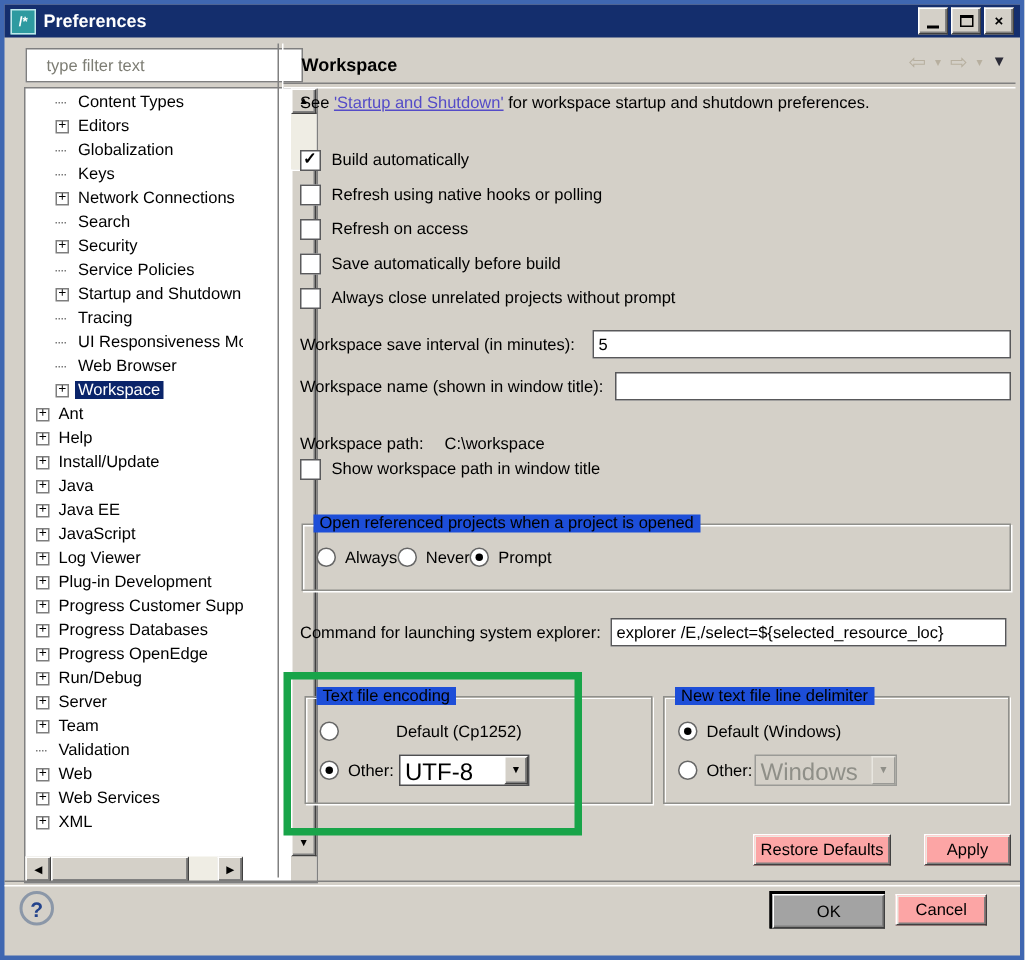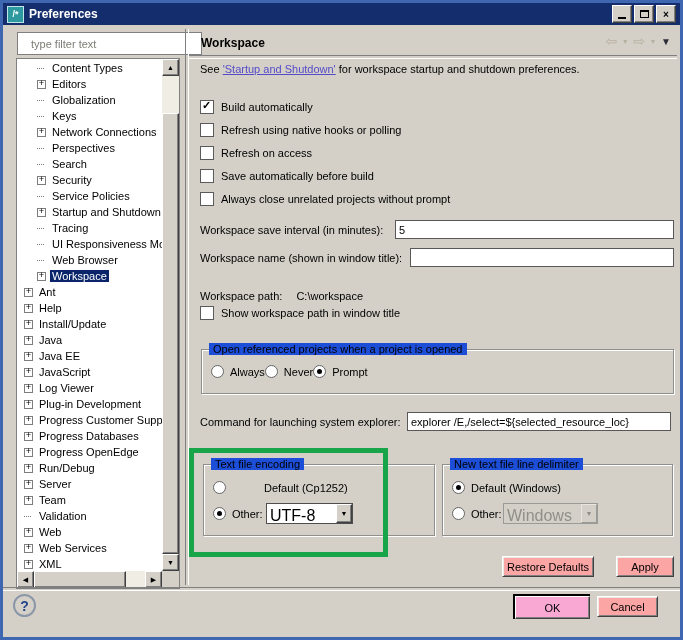--- a/index.html
+++ b/index.html
@@ -14,21 +14,21 @@
   .wtitle{color:#fff;font-size:12px;font-weight:bold;flex:1;}
   .winbtn{width:18px;height:16px;background:#d4d0c8;margin-left:2px;position:relative;
     border:1px solid;border-color:#fff #404040 #404040 #fff;box-shadow:inset -1px -1px 0 #808080;
     display:flex;align-items:center;justify-content:center;font-size:10px;font-weight:bold;color:#000;}
   .glyph-min{display:block;width:8px;height:2px;background:#000;margin-top:8px;}
   .glyph-max{display:block;width:9px;height:8px;border:1px solid #000;border-top-width:2px;box-sizing:border-box;}
   
   .filter{position:absolute;left:17px;top:32px;width:157px;height:19px;background:#fff;
     border:1px solid #7f7f7f;font-family:"Liberation Sans",sans-serif;font-size:11px;padding:1px 13px;color:#000;}
   .filter::placeholder{color:#7d7d74;opacity:1;}
-  .treewrap{position:absolute;left:16px;top:58px;width:164px;height:531px;background:#fff;
+  .treewrap{position:absolute;left:16px;top:58px;width:196px;height:531px;background:#fff;
     border:1px solid #808080;box-sizing:border-box;}
   #tree-items{position:absolute;left:0;top:1px;width:145px;height:512px;overflow:hidden;}
   .titem{height:16px;display:flex;align-items:center;white-space:nowrap;overflow:hidden;cursor:default;}
   .titem.lvl1{padding-left:7px;}
   .titem.lvl2{padding-left:20px;}
   .plusbox{width:9px;height:9px;box-sizing:border-box;border:1px solid #7e7e7e;background:#fff;
     font-size:9px;line-height:7px;text-align:center;margin-right:4px;flex:none;font-family:"Liberation Mono",monospace;}
   .leafdash{width:7px;height:0;border-top:1px dotted #7a7a7a;margin-right:6px;flex:none;}
   .tlabel{padding:0 2px;}
   .titem.selected .tlabel{background:#0a246a;color:#fff;}
@@ -62,21 +62,21 @@
   .rad{width:11px;height:11px;border-radius:50%;background:#fff;border:1px solid #666;
     margin-right:6px;position:relative;flex:none;}
   .rad.sel::after{content:"";position:absolute;left:3px;top:3px;width:5px;height:5px;border-radius:50%;background:#000;}
   .radrow{display:flex;align-items:center;height:13px;}
   .group{position:absolute;border:1px solid #8f8f8b;box-shadow:inset 1px 1px 0 #fff,1px 1px 0 #fff;box-sizing:border-box;}
   .gtitle{position:absolute;top:-7px;left:7px;background:#1d4ed8;padding:0 4px;white-space:nowrap;}
   .btn{position:absolute;background:#fca5a5;border:1px solid;border-color:#fff #404040 #404040 #fff;
     box-shadow:inset 1px 1px 0 #ece9e2,inset -1px -1px 0 #808080;
     display:flex;align-items:center;justify-content:center;font-size:11px;box-sizing:border-box;cursor:default;}
   .okbtn{border:1px solid #000;padding:1px;background:#000;}
-  .okbtn .inner{width:100%;height:100%;background:#f9a8d4;border:1px solid;border-color:#fff #404040 #404040 #fff;
+  .okbtn .inner{width:100%;height:100%;background:#a3a3a3;border:1px solid;border-color:#fff #404040 #404040 #fff;
     box-shadow:inset -1px -1px 0 #808080;display:flex;align-items:center;justify-content:center;}
   .combo{position:absolute;display:flex;background:#fff;border:1px solid #4e4e50;box-sizing:border-box;height:21px;}
   .combo-val{flex:1;padding:3px 3px;font-size:16px;overflow:hidden;white-space:nowrap;}
   .combo-btn{width:16px;background:#d4d0c8;border:1px solid;border-color:#fff #404040 #404040 #fff;
     box-shadow:inset -1px -1px 0 #808080;display:flex;align-items:center;justify-content:center;font-size:7px;box-sizing:border-box;}
   .combo.disabled{background:#d4d0c8;border-color:#9a9a96;}
   .combo.disabled .combo-val{color:#8f8f88;}
   .combo.disabled .combo-btn{color:#8f8f88;border-color:#e8e6e0 #9a9a96 #9a9a96 #e8e6e0;box-shadow:none;}
   .greenbox{position:absolute;left:189px;top:448px;width:199px;height:109px;border:5px solid #18a449;
     box-sizing:border-box;pointer-events:none;z-index:50;}
@@ -122,24 +122,20 @@
         <div class="titem lvl2">
           <span class="leafdash"></span>
           <span class="tlabel">Keys</span>
         </div>
         <div class="titem lvl2">
           <span class="plusbox">+</span>
           <span class="tlabel">Network Connections</span>
         </div>
         <div class="titem lvl2">
           <span class="leafdash"></span>
-          <span class="tlabel">Perspectives</span>
-        </div>
-        <div class="titem lvl2">
-          <span class="leafdash"></span>
           <span class="tlabel">Search</span>
         </div>
         <div class="titem lvl2">
           <span class="plusbox">+</span>
           <span class="tlabel">Security</span>
         </div>
         <div class="titem lvl2">
           <span class="leafdash"></span>
           <span class="tlabel">Service Policies</span>
         </div>

